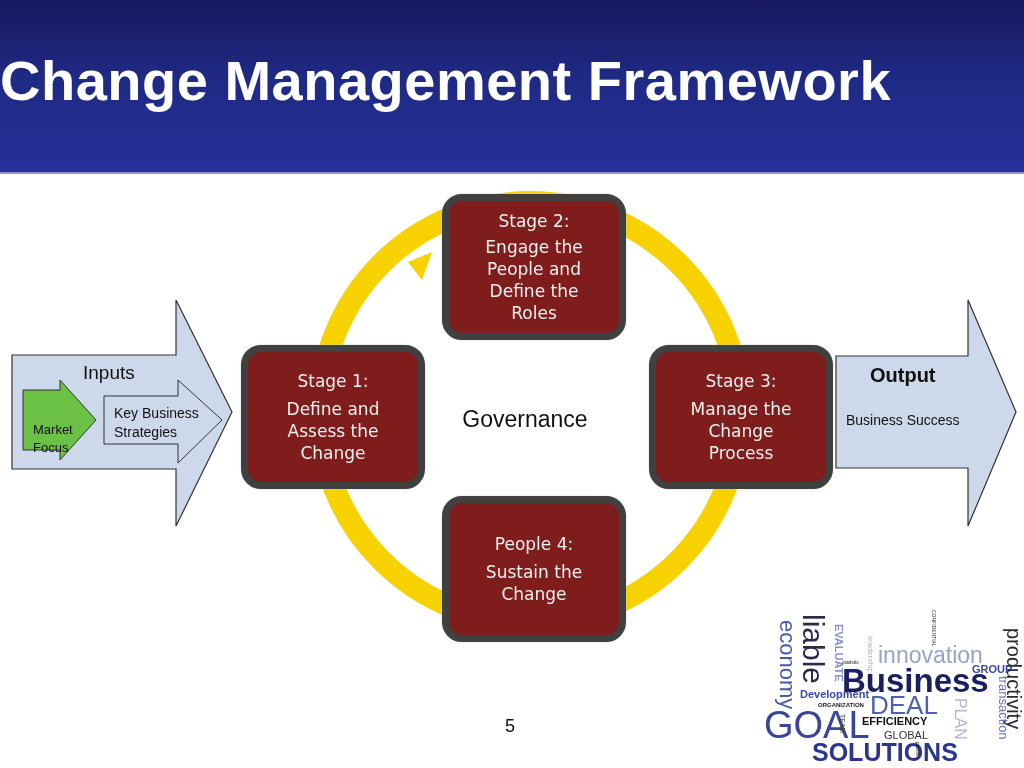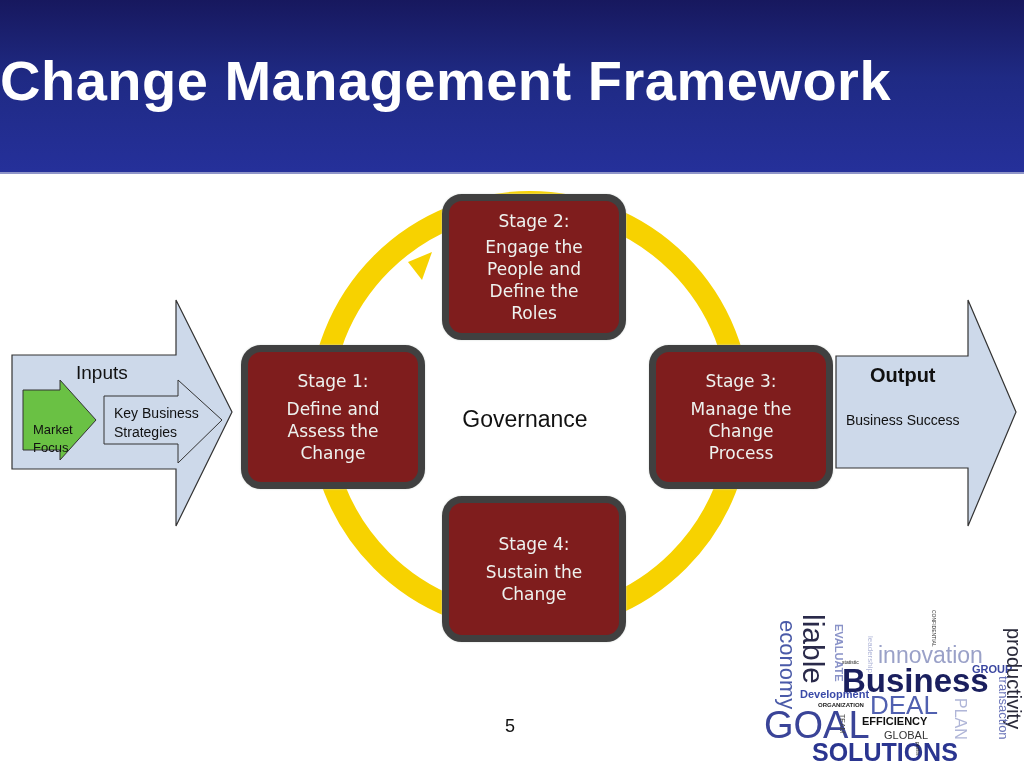--- a/index.html
+++ b/index.html
@@ -30,21 +30,21 @@
 
   <polygon points="104,396 178,396 178,380 222,420 178,463 178,444 104,444" fill="#cdd9ea" stroke="#333" stroke-width="1"></polygon>
 
   <polygon points="836,356 968,356 968,300 1016,412 968,526 968,468 836,468" fill="#cdd9ea" stroke="#333" stroke-width="1.2"></polygon>
 
   <circle cx="530" cy="412" r="210" fill="none" stroke="#f7d200" stroke-width="22"></circle>
 
   <polygon points="408,262 432,252 422,280" fill="#f7d200"></polygon>
 </svg>
 
-<div class="lbl" style="left:76px;top:362px;font-size:19px;">Inputs</div>
+<div class="lbl" style="left:83px;top:362px;font-size:19px;">Inputs</div>
 <div class="lbl" style="left:33px;top:404px;font-size:13px;line-height:18px;margin-top:17px;">
   <div>Market</div>
   <div>Focus</div>
 </div>
 <div class="lbl" style="left:114px;top:404px;font-size:14px;line-height:19px;">
   <div>Key Business</div>
   <div>Strategies</div>
 </div>
 
 <div class="lbl" style="left:870px;top:364px;font-size:20px;font-weight:bold;">Output</div>
@@ -66,21 +66,21 @@
 </div>
 
 <div class="stage" style="left:649px;top:345px;width:170px;height:130px;">
   <div class="st-title">Stage 3:</div>
   <div>Manage the</div>
   <div>Change</div>
   <div>Process</div>
 </div>
 
 <div class="stage" style="left:442px;top:496px;width:170px;height:132px;">
-  <div class="st-title">Stage 4:</div>
+  <div class="st-title">People 4:</div>
   <div>Sustain the</div>
   <div>Change</div>
 </div>
 
 <div class="gov">Governance</div>
 
 <div class="page-num">5</div>
 
 <div class="wordcloud">
   <div class="wc" style="left:16px;top:8px;font-size:30px;color:#2a2a4a;transform:rotate(90deg);transform-origin:left top;left:66px;">liable</div>

